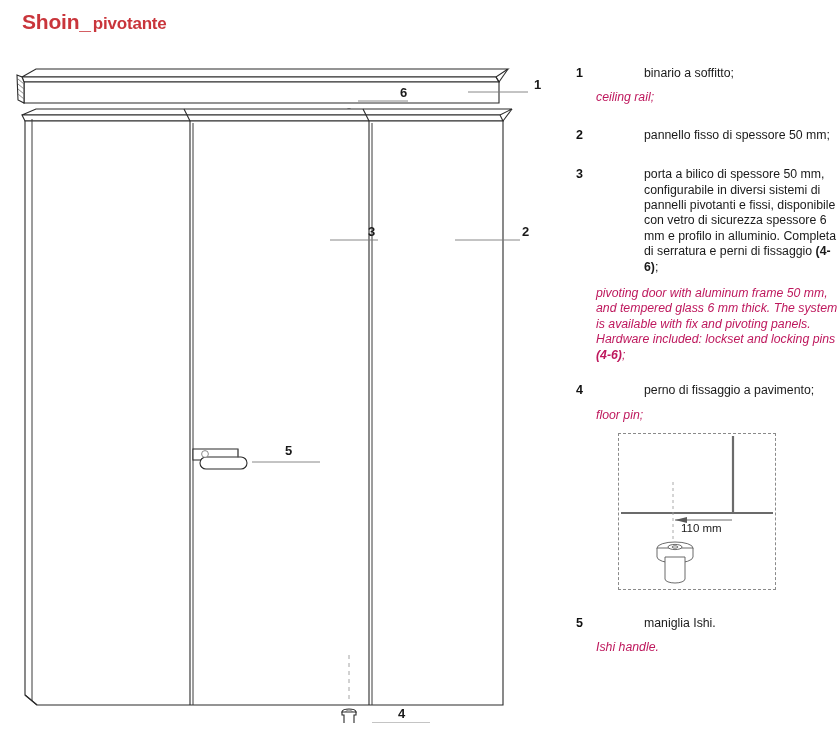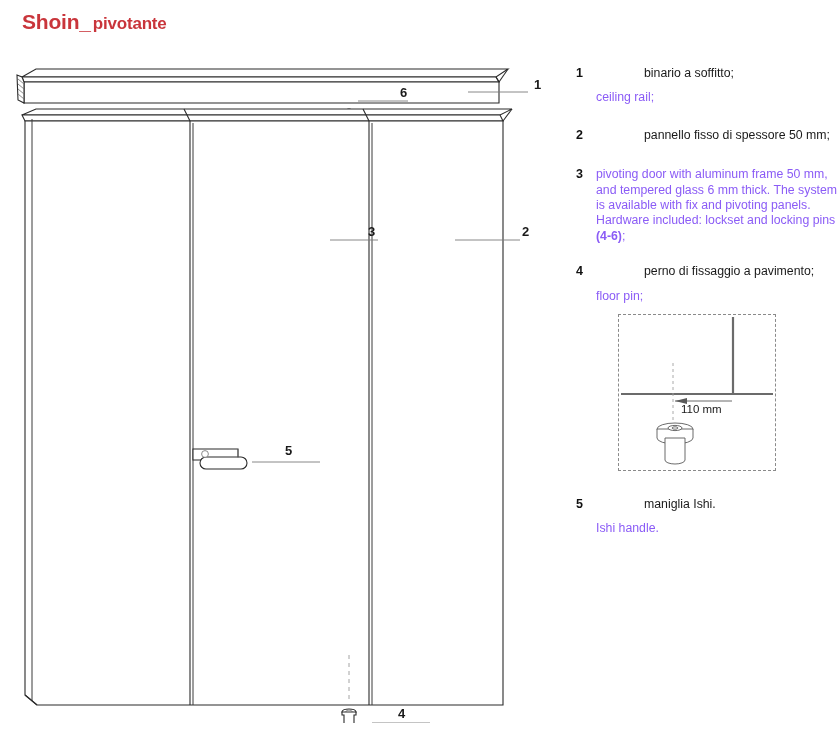--- a/index.html
+++ b/index.html
@@ -72,21 +72,22 @@
   }
   .legend-it {
     font-size: 12.3px;
     line-height: 15.4px;
     color: #1a1a1a;
     padding-left: 48px;
   }
   .legend-en {
     font-size: 12.3px;
     line-height: 15.4px;
-    color: #8b5cf6;
+    font-style: italic;
+    color: #be185d;
     margin-top: 9px;
   }
   .legend-en.tight { margin-top: 11px; }
   .legend-it b, .legend-en b { font-weight: bold; }
 
   #item1 { margin-bottom: 22px; }
   #item2 { margin-bottom: 24px; }
   #item3 { margin-bottom: 20px; }
   #item4 { margin-bottom: 0; }
 
@@ -216,20 +217,21 @@
       <div class="legend-en">ceiling rail;</div>
     </div>
 
     <div class="legend-item" id="item2">
       <span class="legend-num">2</span>
       <div class="legend-it">pannello fisso di spessore 50 mm;</div>
     </div>
 
     <div class="legend-item" id="item3">
       <span class="legend-num">3</span>
+      <div class="legend-it">porta a bilico di spessore 50 mm, configurabile in diversi sistemi di pannelli pivotanti e fissi, disponibile con vetro di sicurezza spessore 6 mm e profilo in alluminio. Completa di serratura e perni di fissaggio <b>(4-6)</b>;</div>
       <div class="legend-en tight">pivoting door with aluminum frame 50 mm, and tempered glass 6 mm thick. The system is available with fix and pivoting panels. Hardware included: lockset and locking pins <b>(4-6)</b>;</div>
     </div>
 
     <div class="legend-item" id="item4">
       <span class="legend-num">4</span>
       <div class="legend-it">perno di fissaggio a pavimento;</div>
       <div class="legend-en">floor pin;</div>
 
       <div id="detail-box">
         <svg width="156" height="155" viewBox="0 0 156 155" xmlns="http://www.w3.org/2000/svg">

